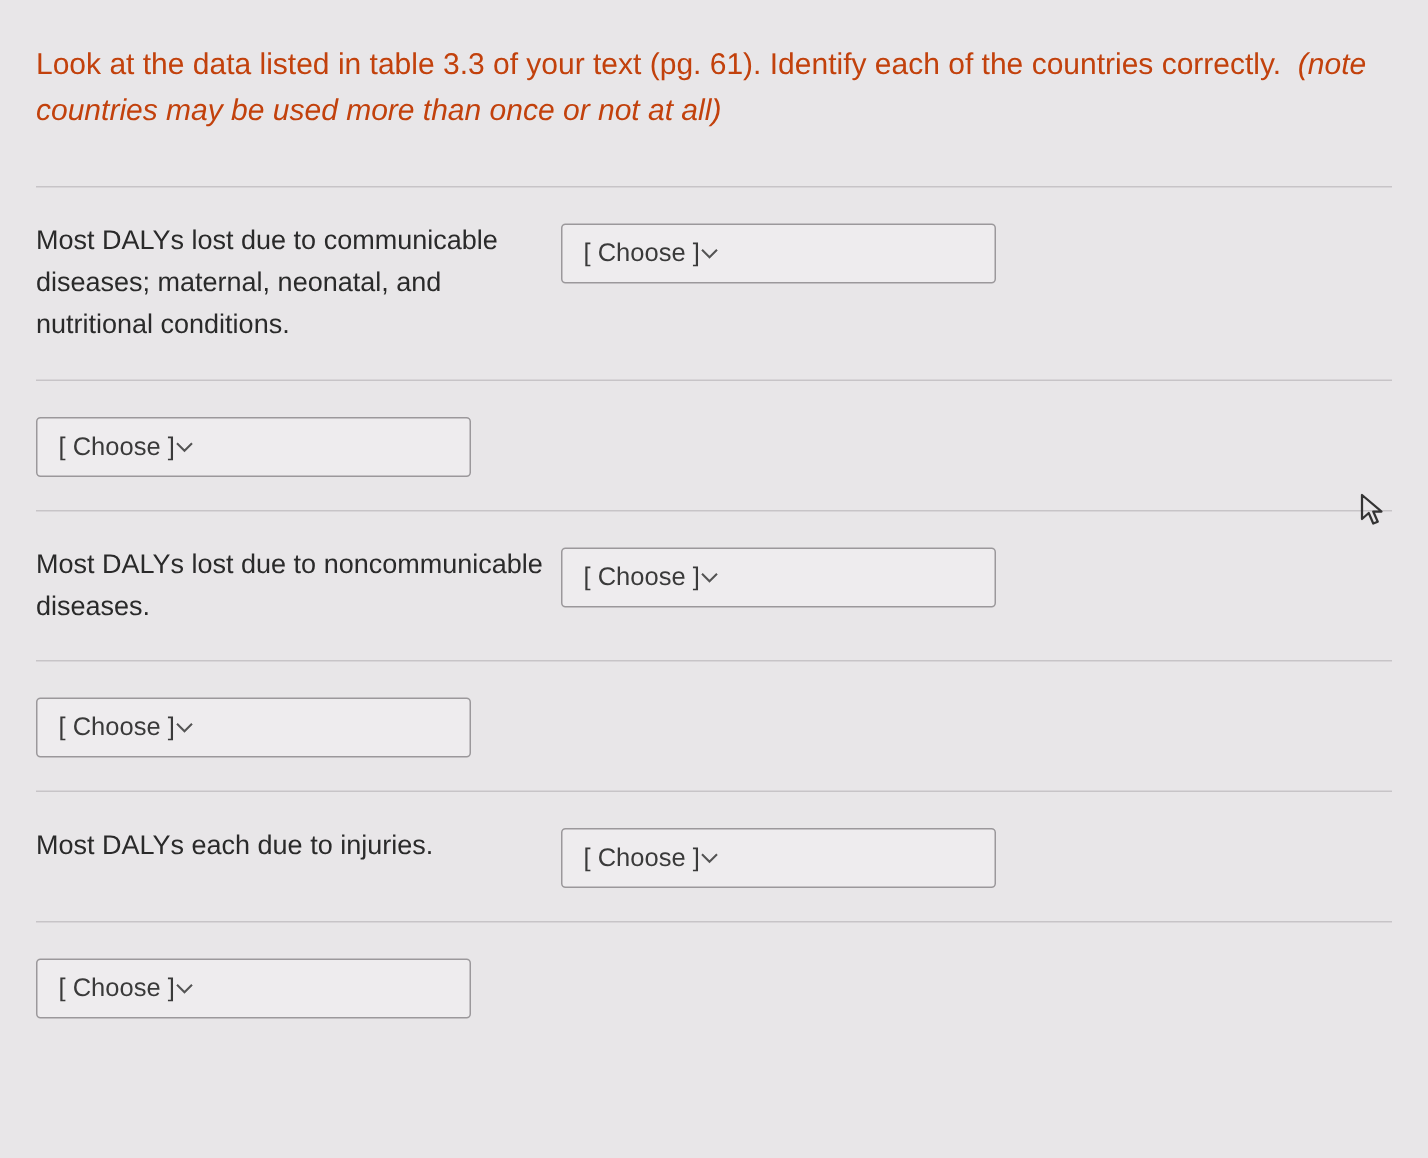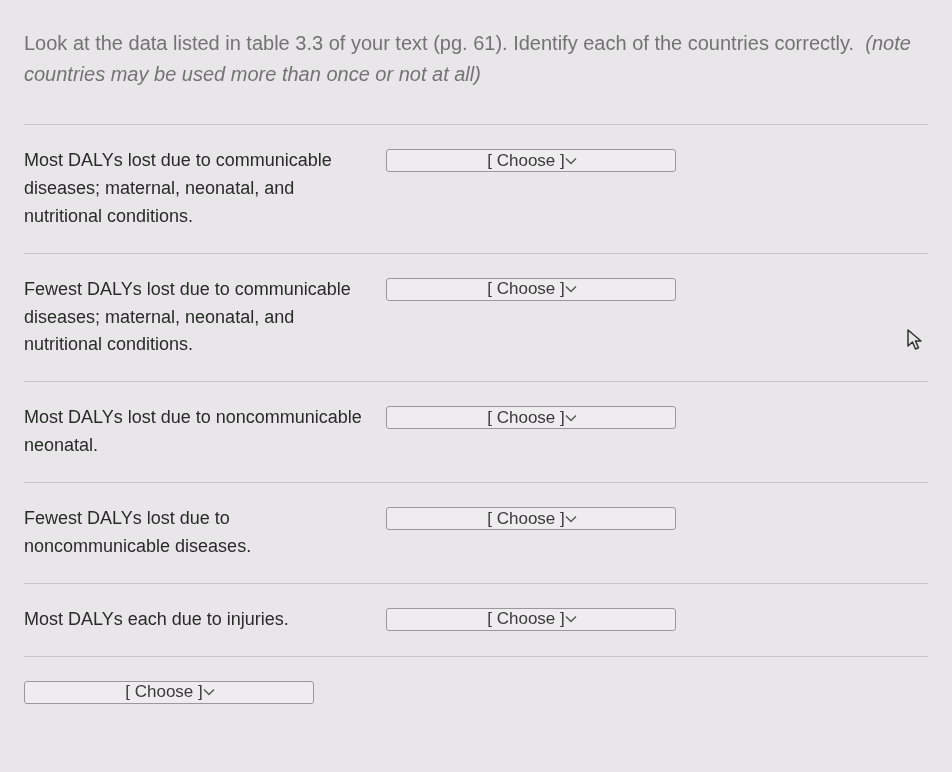--- a/index.html
+++ b/index.html
@@ -10,52 +10,51 @@
     height: 772px;
     padding: 28px 24px 0 24px;
     color: #2a2a2a;
     position: relative;
     overflow: hidden;
   }
   .question-text {
     font-size: 20px;
     line-height: 1.55;
     margin-bottom: 34px;
-    color: #737373;
+    color: #c2410c;
   }
   .question-text .note {
     font-style: italic;
   }
   .row {
     display: flex;
     align-items: flex-start;
     border-top: 1px solid #c7c4c7;
     padding: 22px 0 22px 0;
-    gap: 12px;
   }
   .row:last-child { border-bottom: none; padding-bottom: 10px;}
   .prompt {
     flex: 0 0 350px;
     font-size: 18px;
     line-height: 1.55;
     color: #2a2a2a;
   }
   .dropdown-wrap {
     flex: 0 0 auto;
     padding-top: 2px;
   }
   .dropdown {
     width: 290px;
-    height: 23px;
+    height: 40px;
     background: #eeecee;
     border: 1px solid #9b989b;
     border-radius: 3px;
     display: flex;
     align-items: center;
-    justify-content: center;
+    justify-content: flex-start;
     padding: 0 12px 0 14px;
     font-size: 17px;
     color: #444;
     cursor: pointer;
   }
   .dropdown .placeholder {
     color: #3a3a3a;
   }
   .chevron {
     width: 12px;
@@ -88,49 +87,47 @@
       <span class="chevron">
         <svg viewBox="0 0 12 12" width="12" height="12">
             <path d="M1 3.5 L6 8.5 L11 3.5" stroke="#555" stroke-width="1.4" fill="none"></path>
           </svg>
       </span>
     </div>
   </div>
 </div>
 
 <div class="row">
-  <div class="prompt">Fewest DALYs lost due to communicable diseases; maternal, neonatal, and nutritional conditions.</div>
   <div class="dropdown-wrap">
     <div class="dropdown">
       <span class="placeholder">[ Choose ]</span>
       <span class="chevron">
         <svg viewBox="0 0 12 12" width="12" height="12">
             <path d="M1 3.5 L6 8.5 L11 3.5" stroke="#555" stroke-width="1.4" fill="none"></path>
           </svg>
       </span>
     </div>
   </div>
 </div>
 
 <div class="row">
-  <div class="prompt">Most DALYs lost due to noncommunicable neonatal.</div>
+  <div class="prompt">Most DALYs lost due to noncommunicable diseases.</div>
   <div class="dropdown-wrap">
     <div class="dropdown">
       <span class="placeholder">[ Choose ]</span>
       <span class="chevron">
         <svg viewBox="0 0 12 12" width="12" height="12">
             <path d="M1 3.5 L6 8.5 L11 3.5" stroke="#555" stroke-width="1.4" fill="none"></path>
           </svg>
       </span>
     </div>
   </div>
 </div>
 
 <div class="row">
-  <div class="prompt">Fewest DALYs lost due to noncommunicable diseases.</div>
   <div class="dropdown-wrap">
     <div class="dropdown">
       <span class="placeholder">[ Choose ]</span>
       <span class="chevron">
         <svg viewBox="0 0 12 12" width="12" height="12">
             <path d="M1 3.5 L6 8.5 L11 3.5" stroke="#555" stroke-width="1.4" fill="none"></path>
           </svg>
       </span>
     </div>
   </div>

